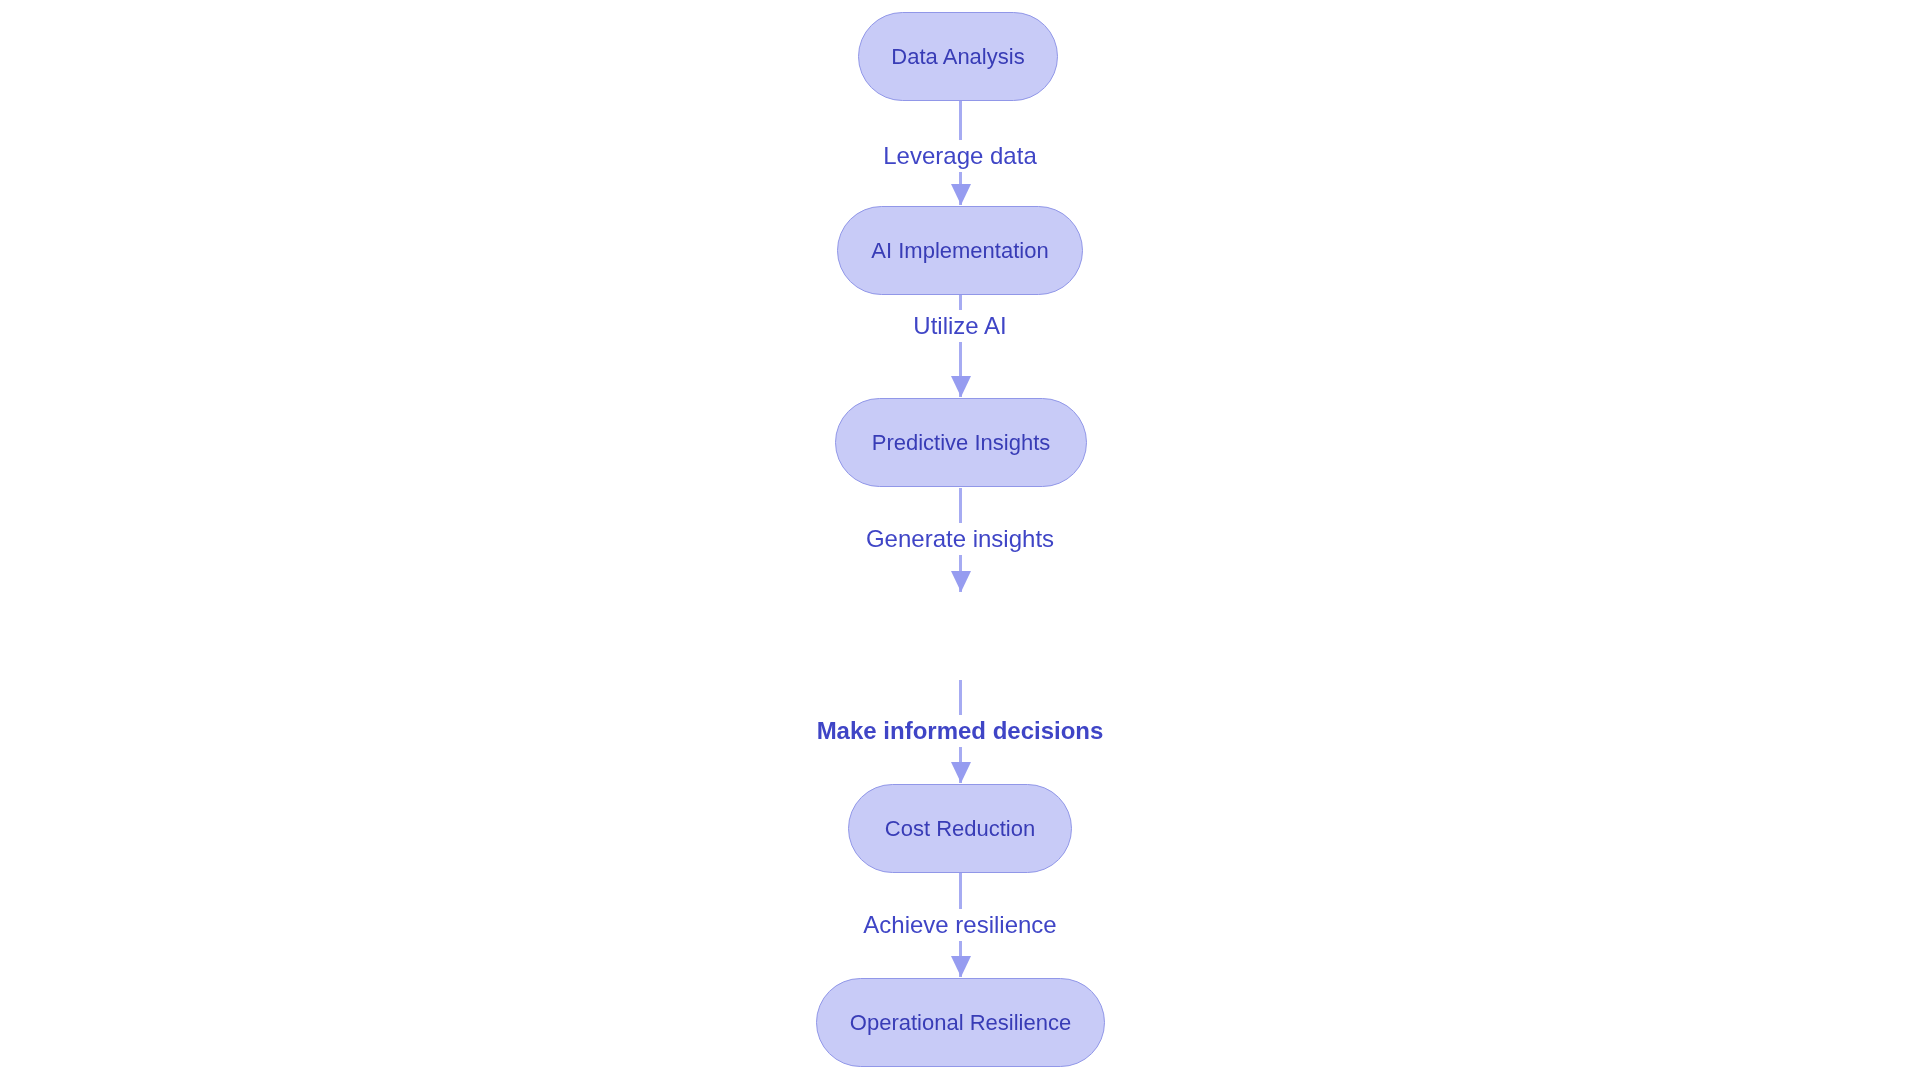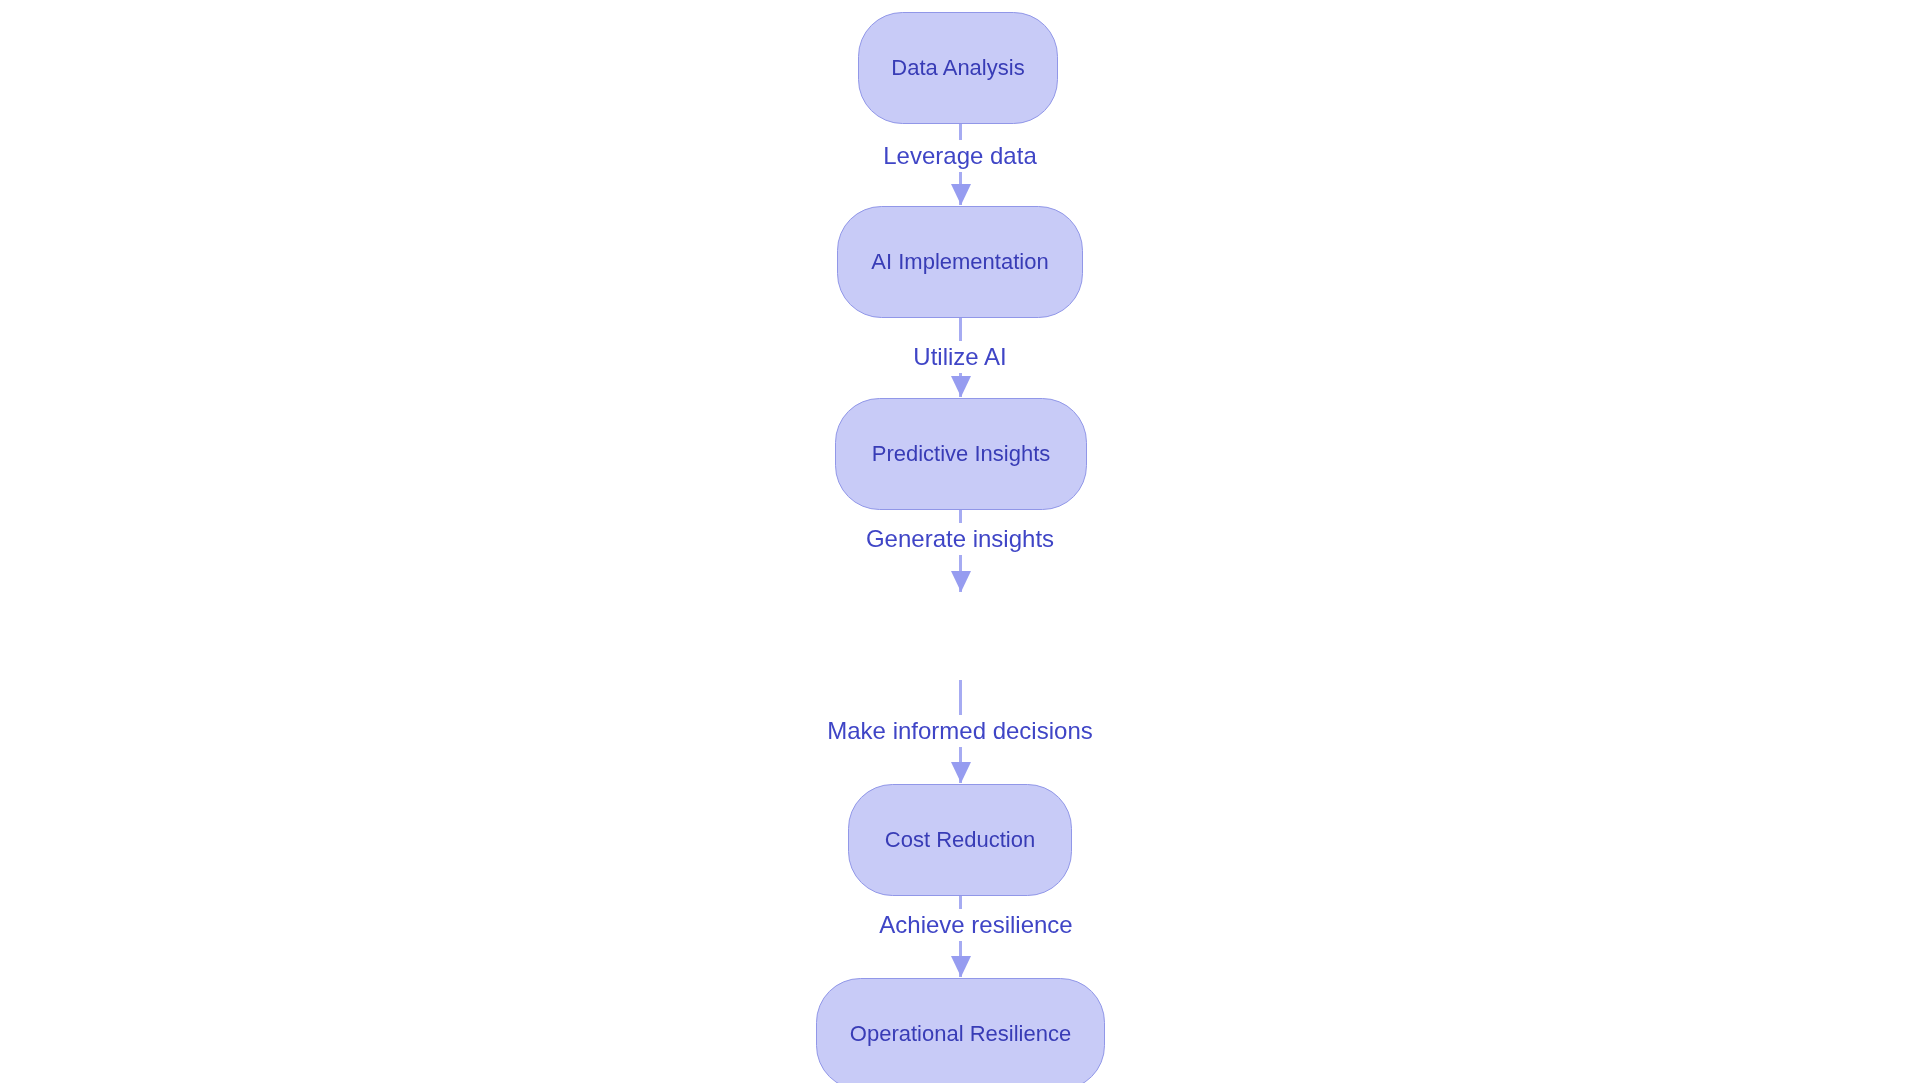--- a/index.html
+++ b/index.html
@@ -19,21 +19,21 @@
   }
   .canvas {
     position: relative;
     width: 1920px;
     height: 1083px;
     background: var(--page-bg);
     overflow: hidden;
   }
   .node {
     position: absolute;
-    height: 112px;
+    height: 89px;
     border-radius: 44.5px;
     background: var(--node-fill);
     border: 1.5px solid var(--node-border);
     color: var(--node-text);
     font-size: 22px;
     display: flex;
     align-items: center;
     justify-content: center;
     white-space: nowrap;
   }
@@ -71,24 +71,24 @@
     position: absolute;
     left: 960px;
     transform: translate(-50%, -50%);
     background: var(--edge-label-bg);
     color: var(--edge-label-text);
     font-size: 24px;
     padding: 2px 6px;
     white-space: nowrap;
   }
   .l1 { top: 156px; }
-  .l2 { top: 357px; }
+  .l2 { top: 326px; }
   .l3 { top: 539px; text-align: center; }
-  .l4 { top: 731px; }
-  .l5 { top: 925px; margin-left: 16px; }
+  .l4 { top: 731px; font-weight: bold; }
+  .l5 { top: 925px; }
 </style>
 </head>
 <body>
 
 <div class="canvas">
 
   <div class="edge e1">
     <div class="arrowhead"></div>
   </div>
   <div class="edge e2">

